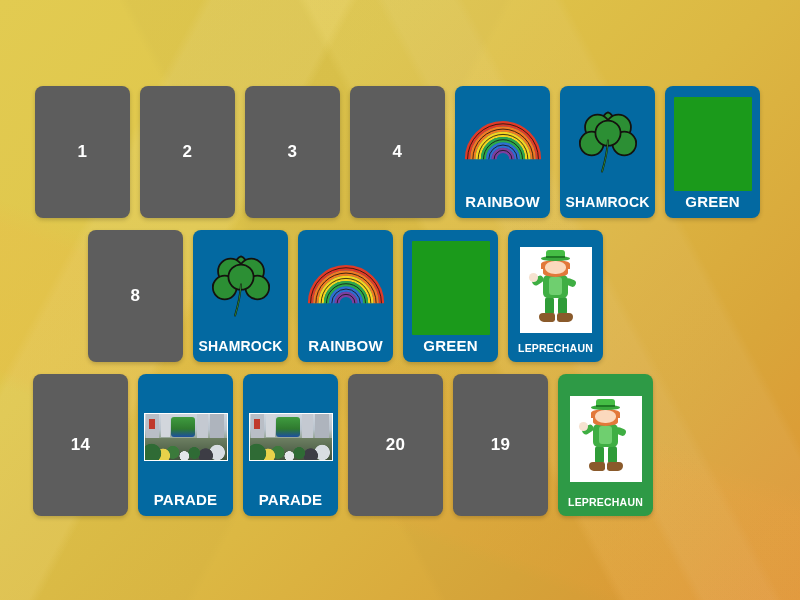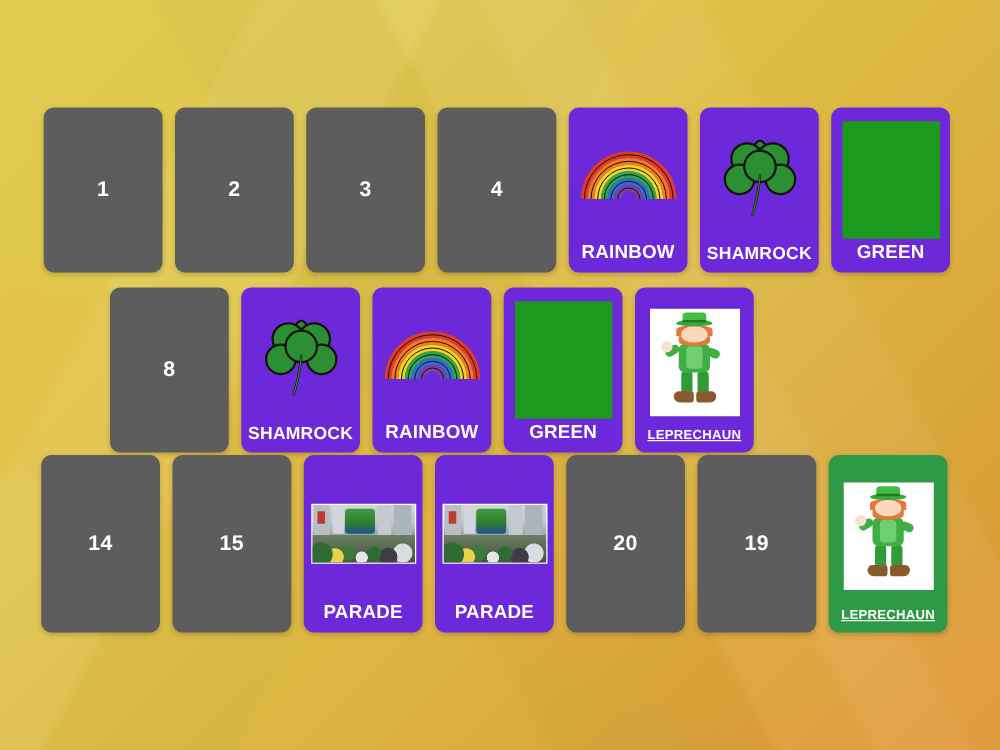--- a/index.html
+++ b/index.html
@@ -35,21 +35,21 @@
     position: absolute; inset: 0;
     padding: 0;
   }
   .card-row {
     position: absolute; left: 0; right: 0;
     display: flex;
     gap: 10px;
   }
   #card-row-1 { top: 86px;  height: 132px; padding-left: 35px; }
   #card-row-2 { top: 230px; height: 132px; padding-left: 88px; }
-  #card-row-3 { top: 364px; height: 142px; padding-left: 33px; }
+  #card-row-3 { top: 374px; height: 142px; padding-left: 33px; }
 
   .card {
     width: 95px; height: 100%;
     border-radius: 8px;
     position: relative;
     flex: 0 0 auto;
     box-shadow: 0 2px 4px rgba(0,0,0,0.18);
     overflow: hidden;
   }
 
@@ -60,21 +60,21 @@
   }
   .card-number {
     color: #FFFFFF;
     font-size: 17px;
     font-weight: bold;
     letter-spacing: 0.4px;
   }
 
   
   .card.front {
-    background: #6d28d9;
+    background: #0369a1;
     display: flex; flex-direction: column;
     align-items: center; justify-content: flex-start;
     padding: 8px 4px 6px;
   }
   .card.front.bright { background: #2E9A46; }
 
   .card-art {
     flex: 1 1 auto;
     width: 100%;
     display: flex; align-items: center; justify-content: center;
@@ -84,21 +84,21 @@
     color: #FFFFFF;
     font-weight: bold;
     font-size: 15px;
     letter-spacing: 0.2px;
     white-space: nowrap;
     text-align: center;
     padding-bottom: 2px;
     flex: 0 0 auto;
   }
   .card-label.small { font-size: 14px; }
-  .card-label.tiny  { font-size: 10.5px; text-decoration: underline; }
+  .card-label.tiny  { font-size: 10.5px; }
 
   
   .swatch-green {
     width: 78px; height: 94px;
     background: #1B9A1B;
     border-radius: 1px;
   }
 
   
   .photo-frame {
@@ -285,23 +285,20 @@
             </div>
           </div>
         </div>
         <div class="card-label tiny">LEPRECHAUN</div>
       </div>
     </div>
   <div class="card-row" id="card-row-3">
       <div class="card back">
         <span class="card-number">14</span>
       </div>
-      <div class="card back">
-        <span class="card-number">15</span>
-      </div>
       <div class="card front">
         <div class="card-art">
           <div class="photo-frame photo-parade">
             <div class="parade-scene">
               <i class="pb1"></i>
               <i class="pb2"></i>
               <i class="pb3"></i>
               <i class="pb4"></i>
               <i class="pflag"></i>
               <i class="pfloat"></i>

